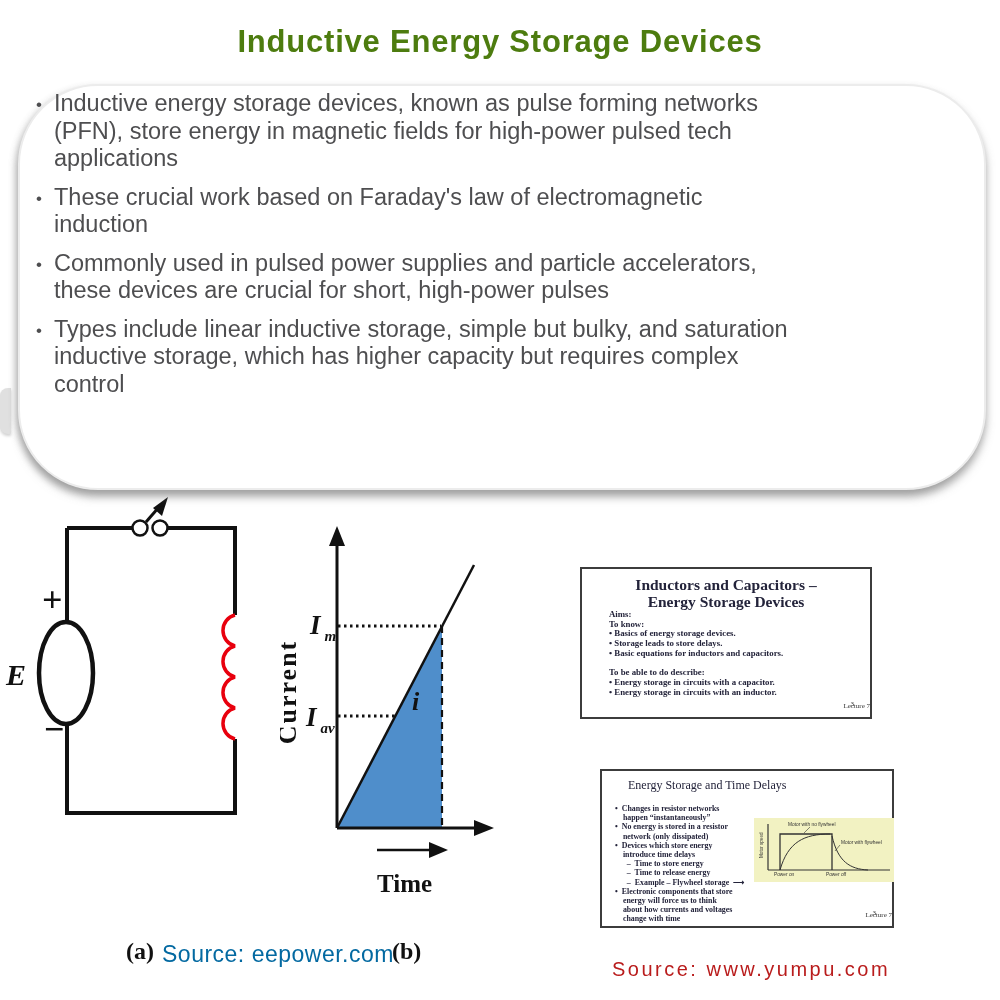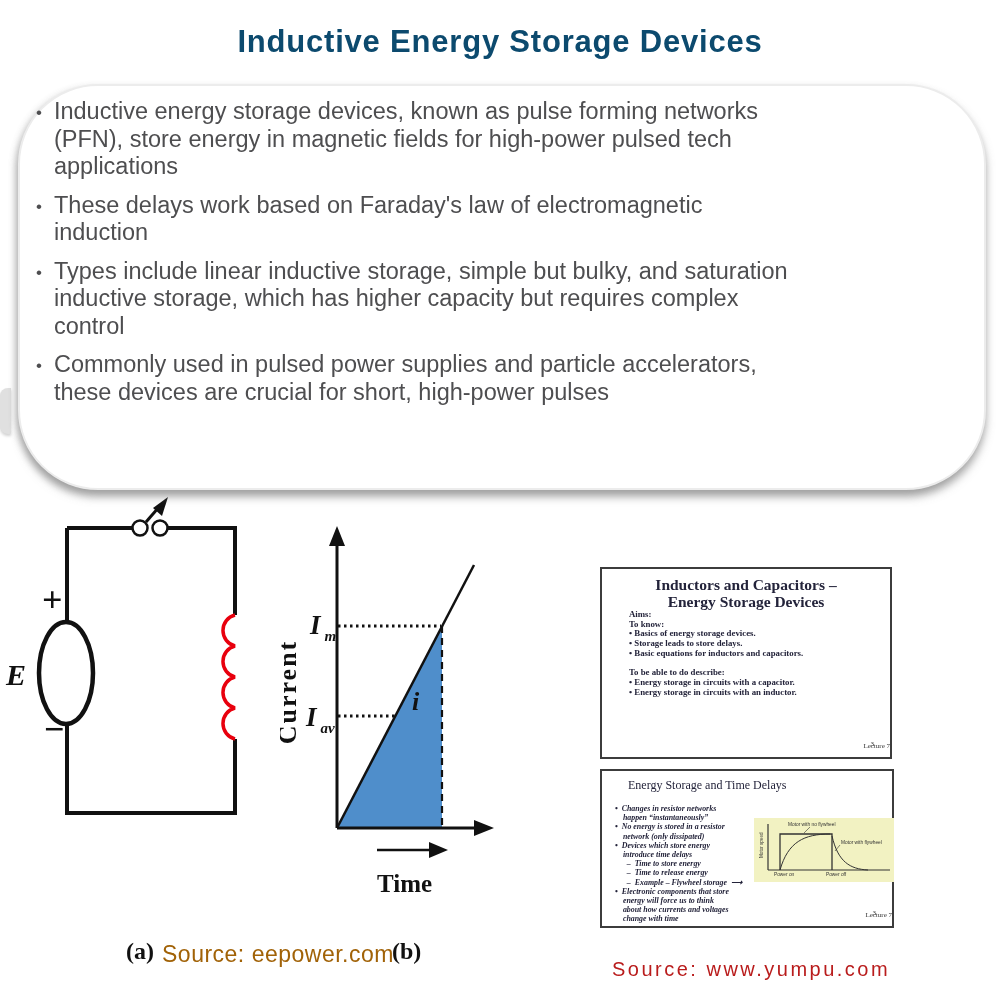--- a/index.html
+++ b/index.html
@@ -1,59 +1,59 @@
 <!DOCTYPE html>
 <html><head>
 <meta charset="utf-8">
 <style>
   html,body{margin:0;padding:0;background:#ffffff;}
   .page{position:relative;width:1000px;height:1000px;background:#fff;overflow:hidden;
         font-family:"Liberation Sans",sans-serif;}
 
   
   .title{position:absolute;top:24px;left:0;width:100%;margin:0;text-align:center;
-         font-size:31px;font-weight:600;color:#0c4a6e;letter-spacing:0.8px;}
+         font-size:31px;font-weight:600;color:#4d7c0f;letter-spacing:0.8px;}
 
   
   .notch{position:absolute;left:0;top:388px;width:11px;height:46px;background:#e0e0e0;
          border-radius:8px 0 0 8px;box-shadow:0 2px 3px rgba(0,0,0,.18);z-index:0;}
   .card{position:absolute;left:18px;top:84px;width:964px;height:402px;background:#fff;
         border:2px solid #ececec;border-radius:80px;z-index:1;
         box-shadow:0 7px 9px rgba(110,110,110,.55), -3px 3px 6px rgba(140,140,140,.30);}
-  .bullets{position:absolute;left:36px;top:98px;width:930px;margin:0;padding:0;list-style:none;z-index:2;}
+  .bullets{position:absolute;left:36px;top:90px;width:930px;margin:0;padding:0;list-style:none;z-index:2;}
   .bullets li{display:flex;gap:12px;margin-bottom:11px;color:#4e4e50;
               font-size:23.5px;line-height:27.5px;}
   .bullets li::before{content:"•";flex:0 0 auto;font-size:17px;line-height:27.5px;
                       margin-top:1px;color:#4e4e50;}
   .btext{white-space:pre-line;}
 
   
   .figsvg{position:absolute;}
   #figA{left:0;top:495px;}
   #figB{left:280px;top:520px;}
 
   .cap{position:absolute;font-family:"Liberation Serif",serif;font-weight:700;
        font-size:24px;color:#111;}
   #capA{left:126px;top:938px;}
   #capB{left:392px;top:938px;}
-  .src-left{position:absolute;left:162px;top:941px;font-size:23px;color:#a16207;letter-spacing:.5px;}
+  .src-left{position:absolute;left:162px;top:941px;font-size:23px;color:#0369a1;letter-spacing:.5px;}
   .src-right{position:absolute;left:612px;top:958px;font-size:20px;color:#b91c1c;letter-spacing:2.5px;}
 
   
   .slide{position:absolute;background:#fff;border:2px solid #3c3c3c;
          font-family:"Liberation Serif",serif;color:#23233a;box-sizing:border-box;}
-  #slide1{left:600px;top:567px;width:292px;height:192px;}
+  #slide1{left:580px;top:567px;width:292px;height:152px;}
   #slide2{left:600px;top:769px;width:294px;height:159px;}
   .s1-title{margin-top:7px;text-align:center;font-weight:700;font-size:15.5px;
             line-height:17px;white-space:pre-line;}
   .s1-body{position:absolute;left:27px;top:41px;font-size:8.8px;line-height:9.7px;
            font-weight:700;white-space:pre;}
   .s2-title{margin:7px 0 0 26px;font-weight:400;font-size:12px;}
   .s2-body{position:absolute;left:13px;top:33px;font-size:7.9px;line-height:9.2px;
-           font-weight:700;white-space:pre;font-style:italic;}
+           font-weight:700;white-space:pre;}
   .s-footer{position:absolute;bottom:7px;left:0;width:100%;text-align:right;font-size:7px;color:#333;}
   .s-page{position:absolute;right:16px;bottom:9px;font-size:7px;color:#333;}
   .inset{position:absolute;left:152px;top:47px;width:140px;height:64px;}
 </style>
 </head>
 <body>
 
 <div class="page">
 
   <h1 class="title">Inductive Energy Storage Devices</h1>
@@ -61,31 +61,31 @@
   <div class="notch"></div>
   <div class="card"></div>
 
   <ul class="bullets">
     <li>
         <span class="btext">Inductive energy storage devices, known as pulse forming networks
 (PFN), store energy in magnetic fields for high-power pulsed tech
 applications</span>
       </li>
     <li>
-        <span class="btext">These delays work based on Faraday's law of electromagnetic
+        <span class="btext">These crucial work based on Faraday's law of electromagnetic
 induction</span>
+      </li>
+    <li>
+        <span class="btext">Commonly used in pulsed power supplies and particle accelerators,
+these devices are crucial for short, high-power pulses</span>
       </li>
     <li>
         <span class="btext">Types include linear inductive storage, simple but bulky, and saturation
 inductive storage, which has higher capacity but requires complex
 control</span>
-      </li>
-    <li>
-        <span class="btext">Commonly used in pulsed power supplies and particle accelerators,
-these devices are crucial for short, high-power pulses</span>
       </li>
   </ul>
 
   <svg id="figA" class="figsvg" width="300" height="340" viewBox="0 0 300 340">
     <g fill="none" stroke="#111" stroke-width="4">
       <path d="M67,33 H132"></path>
       <path d="M168,33 H235 V120"></path>
       <path d="M235,244 V318 H67 V229"></path>
       <path d="M67,127 V33"></path>
     </g>

